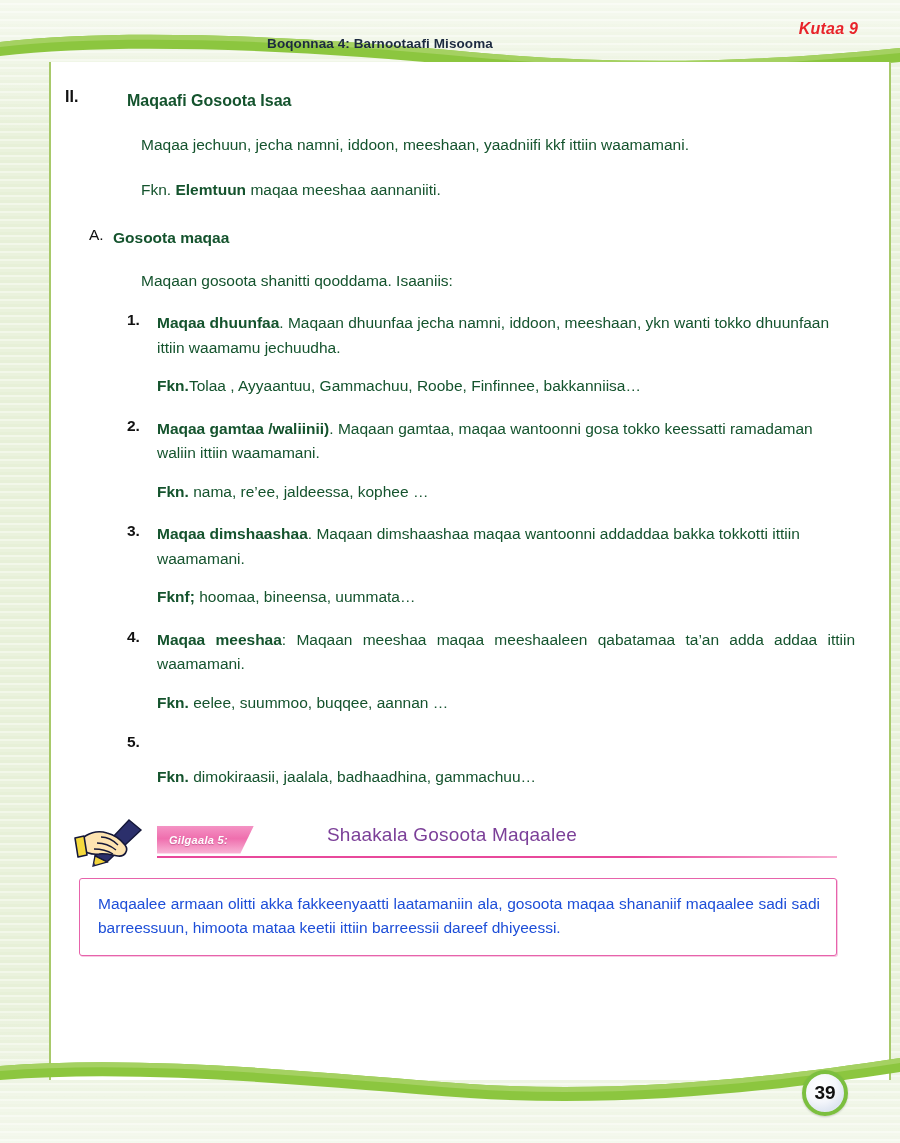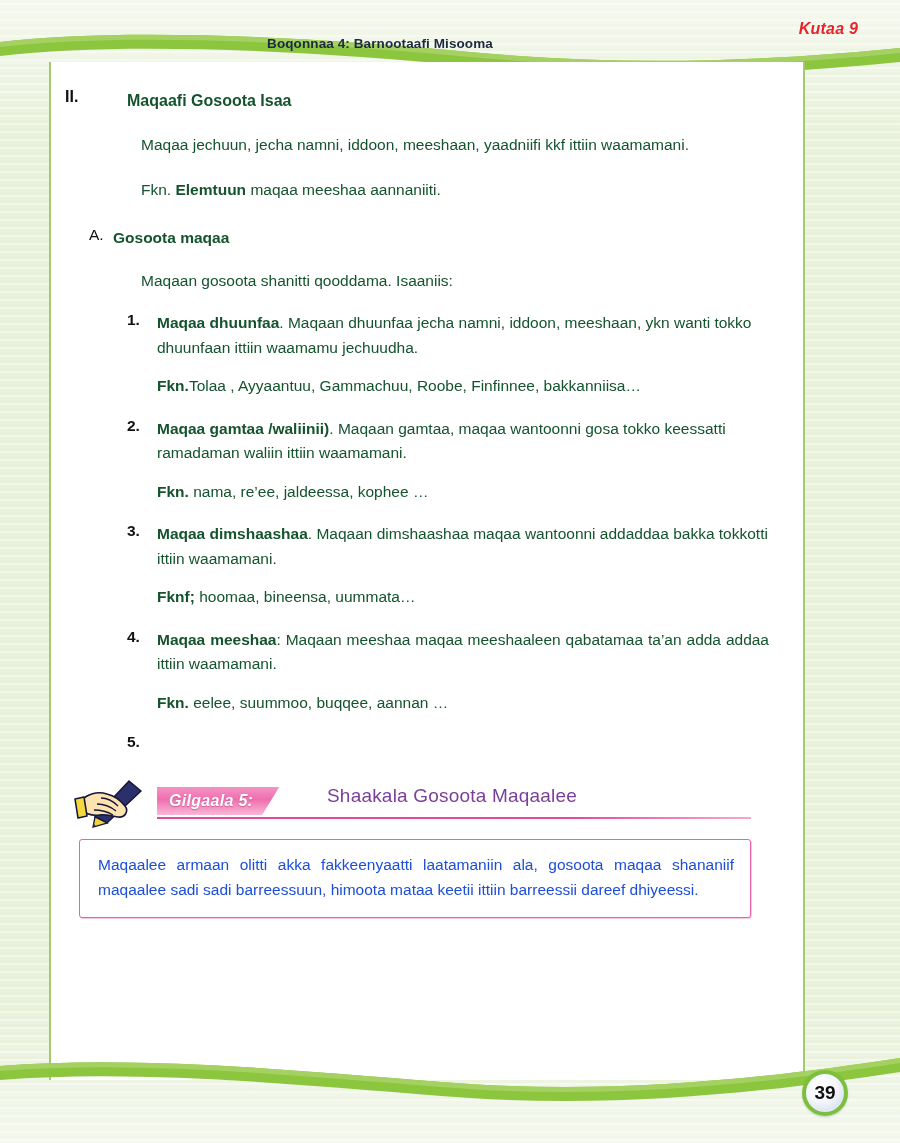--- a/index.html
+++ b/index.html
@@ -25,21 +25,21 @@
   .stripe-fade{
     position:absolute;inset:0;
     background:linear-gradient(to bottom,rgba(255,255,255,.55),rgba(255,255,255,0) 12%,rgba(255,255,255,0) 88%,rgba(255,255,255,.5));
     pointer-events:none;
   }
 
   
   .sheet{
     position:absolute;
     left:49px;top:62px;
-    width:756px;height:1018px;
+    width:842px;height:1018px;
     background:#ffffff;
     border-left:2px solid #a8c96a;
     border-right:2px solid #a8c96a;
     box-sizing:border-box;
     padding-left:16px;
   }
 
   
   .header-wave{
     position:absolute;left:0;top:22px;width:900px;height:52px;
@@ -120,21 +120,21 @@
   .pencil-icon{
     position:absolute;left:6px;top:-4px;width:96px;height:52px;
   }
   .gilgaala-tag{
     position:absolute;left:92px;top:6px;
     height:28px;
     padding:0 26px 0 12px;
     display:flex;align-items:center;
     background:linear-gradient(to bottom,#f493c4 0%,#ef6fae 45%,#f9b7d7 100%);
     color:#ffffff;
-    font-style:italic;font-weight:700;font-size:16px;
+    font-style:italic;font-weight:700;font-size:11px;
     letter-spacing:.3px;
     clip-path:polygon(0 0, 100% 0, 86% 100%, 0% 100%);
     text-shadow:0 1px 1px rgba(160,40,100,.45);
     box-shadow:0 1px 2px rgba(0,0,0,.15);
   }
   .gilgaala-underline{
     position:absolute;left:92px;top:36px;right:18px;height:2px;
     background:linear-gradient(to right,#e8489b,#e8489b 70%,#f7a9cf);
   }
   .exercise-title{
@@ -227,20 +227,23 @@
         <span class="marker">4.</span>
         <span class="txt"><b>Maqaa  meeshaa</b><span>: Maqaan meeshaa maqaa meeshaaleen qabatamaa ta’an adda addaa ittiin waamamani.</span></span>
       </div>
       <div class="fkn">
         <span class="txt"><b>Fkn.</b><span> eelee, suummoo, buqqee, aannan …</span></span>
       </div>
 
       <div class="row num-item">
         <span class="marker">5.</span>
       </div>
+      <div class="fkn">
+        <span class="txt"><b>Fkn.</b><span>  dimokiraasii, jaalala, badhaadhina, gammachuu…</span></span>
+      </div>
 
       <div class="exercise">
         <svg class="pencil-icon" viewBox="0 0 96 52">
 
           <path d="M58 4 L70 14 L36 46 L24 40 Z" fill="#2b2f6b" stroke="#141738" stroke-width="1.4"></path>
           <path d="M36 46 L24 40 L22 50 Z" fill="#f2d33a" stroke="#141738" stroke-width="1.3"></path>
           <path d="M24.5 48.5 L22 50 L22.6 46.5 Z" fill="#2b2f6b"></path>
 
           <path d="M10 24 C16 17 26 14 36 17 C44 19 50 24 54 29 C58 34 54 41 47 40 C41 39 34 37 28 38 C20 39 12 36 9 31 Z" fill="#fde3b0" stroke="#141738" stroke-width="1.6" stroke-linejoin="round"></path>
           <path d="M30 21 C36 21 43 25 47 29" fill="none" stroke="#141738" stroke-width="1.3"></path>

